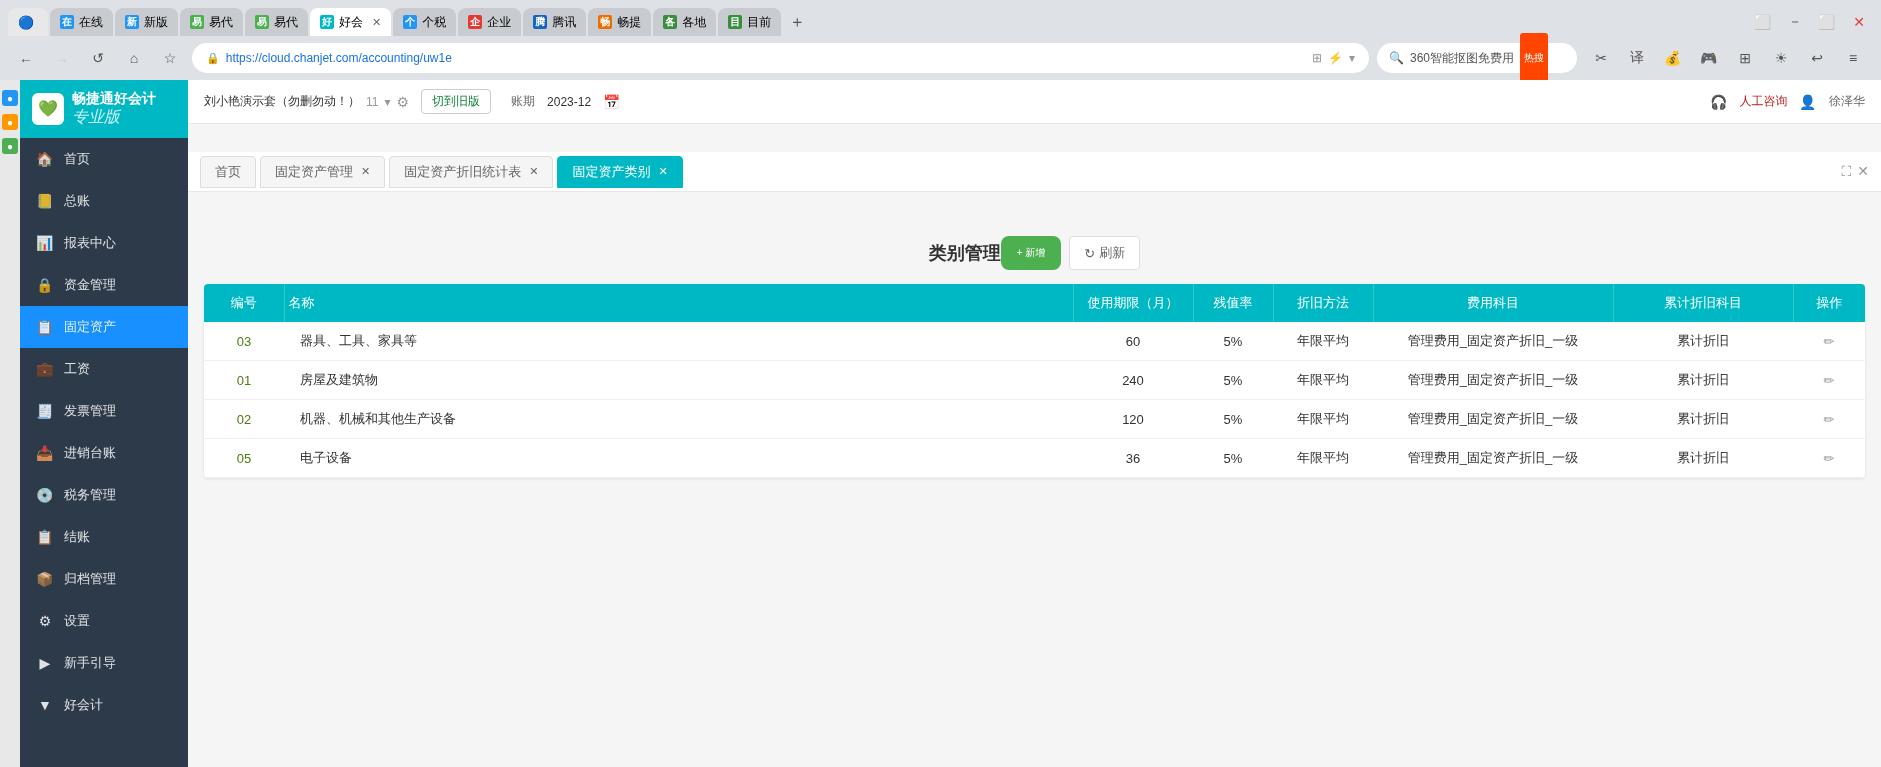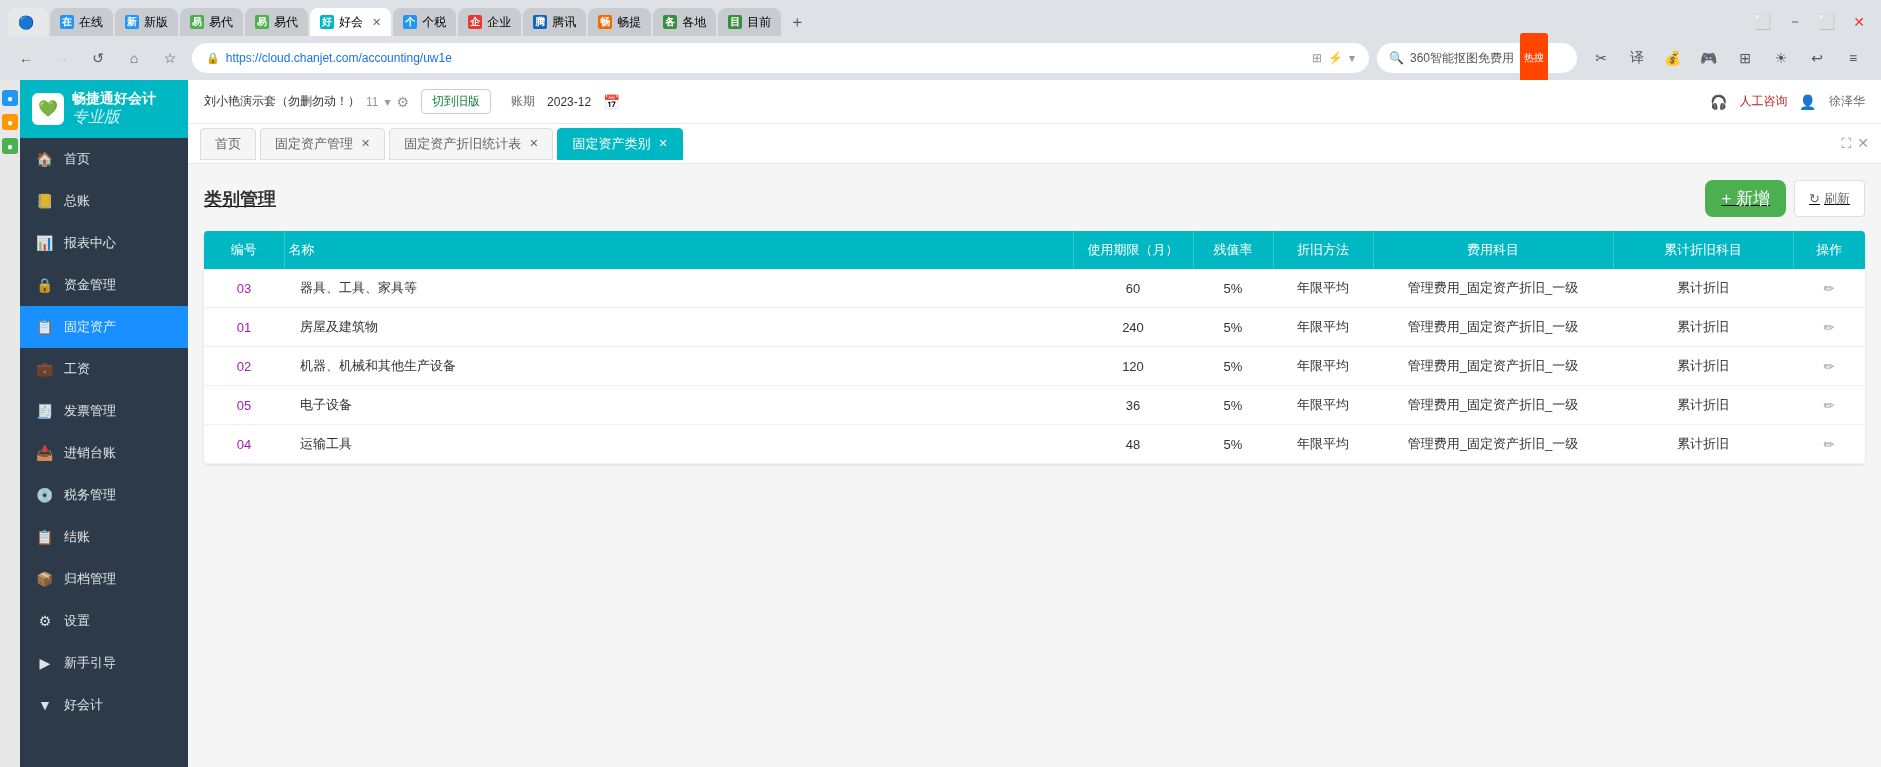--- a/index.html
+++ b/index.html
@@ -47,44 +47,44 @@
 
     
     .top-bar { height: 44px; background: #fff; border-bottom: 1px solid #e8e8e8; display: flex; align-items: center; padding: 0 16px; gap: 12px; }
     .user-info { display: flex; align-items: center; gap: 6px; font-size: 12px; color: #333; }
     .period-label { font-size: 12px; color: #666; }
     .period-value { font-size: 12px; color: #333; }
     .switch-btn { border: 1px solid #ccc; background: #fff; padding: 3px 10px; border-radius: 4px; font-size: 12px; cursor: pointer; color: #15803d; }
     .top-bar-right { margin-left: auto; display: flex; align-items: center; gap: 12px; font-size: 12px; color: #666; }
 
     
-    .main-content { flex: 1; display: flex; flex-direction: column; overflow: hidden; background: #f5f5f5; }
+    .main-content { flex: 1; display: flex; flex-direction: column; overflow: hidden; background: #f5f5f5; gap: 28px; }
     .tabs-nav { background: #fff; border-bottom: 1px solid #e8e8e8; display: flex; align-items: center; padding: 0 12px; height: 40px; gap: 4px; }
     .nav-tab { display: flex; align-items: center; padding: 0 14px; height: 32px; border-radius: 4px 4px 0 0; font-size: 13px; cursor: pointer; gap: 6px; color: #666; border: 1px solid transparent; }
     .nav-tab.active { background: #00b8c4; color: #fff; border-color: #00b8c4; }
     .nav-tab.inactive { background: #f5f5f5; border-color: #ddd; color: #666; }
     .nav-tab-close { font-size: 11px; cursor: pointer; margin-left: 2px; }
     .tab-expand { margin-left: auto; display: flex; gap: 6px; }
     .tab-expand-btn { font-size: 14px; color: #999; cursor: pointer; }
 
     .content-area { padding: 16px; flex: 1; overflow-y: auto; }
-    .page-title-bar { display: flex; align-items: center; justify-content: space-between; margin-bottom: 14px; text-decoration: underline; }
+    .page-title-bar { display: flex; align-items: center; justify-content: center; margin-bottom: 14px; }
     .page-title { font-size: 18px; font-weight: bold; color: #333; }
     .toolbar { display: flex; gap: 8px; }
-    .btn-add { background: #4caf50; color: #fff; border: none; padding: 7px 16px; border-radius: 8px; font-size: 17px; cursor: pointer; display: flex; align-items: center; gap: 4px; }
+    .btn-add { background: #4caf50; color: #fff; border: none; padding: 7px 16px; border-radius: 8px; font-size: 10px; cursor: pointer; display: flex; align-items: center; gap: 4px; }
     .btn-refresh { background: #fff; color: #666; border: 1px solid #ddd; padding: 7px 14px; border-radius: 4px; font-size: 13px; cursor: pointer; display: flex; align-items: center; gap: 4px; }
 
     
     .data-table { width: 100%; border-collapse: collapse; background: #fff; border-radius: 4px; overflow: hidden; box-shadow: 0 1px 3px rgba(0,0,0,0.1); }
     .data-table thead tr { background: #00b8c4; }
     .data-table thead th { padding: 10px 12px; font-size: 13px; color: #fff; font-weight: normal; text-align: center; border-right: 1px solid rgba(255,255,255,0.2); }
     .data-table thead th:last-child { border-right: none; }
     .data-table tbody tr { border-bottom: 1px solid #f0f0f0; }
     .data-table tbody td { padding: 10px 12px; font-size: 13px; color: #333; text-align: center; }
-    .data-table tbody td.code-col { color: #a21caf; text-align: center; }
+    .data-table tbody td.code-col { color: #4d7c0f; text-align: center; }
     .data-table tbody td.name-col { text-align: left; padding-left: 16px; }
     .edit-icon { color: #999; cursor: pointer; font-size: 13px; }
   </style>
 </head>
 <body>
 
 <div class="browser-chrome">
 
   <div class="tab-bar">
 
@@ -355,27 +355,17 @@
             <tr>
     <td class="code-col">05</td>
     <td class="name-col">电子设备</td>
     <td>36</td>
     <td>5%</td>
     <td>年限平均</td>
     <td>管理费用_固定资产折旧_一级</td>
     <td>累计折旧</td>
     <td><span class="edit-icon">✏</span></td>
   </tr>
-            <tr>
-    <td class="code-col">04</td>
-    <td class="name-col">运输工具</td>
-    <td>48</td>
-    <td>5%</td>
-    <td>年限平均</td>
-    <td>管理费用_固定资产折旧_一级</td>
-    <td>累计折旧</td>
-    <td><span class="edit-icon">✏</span></td>
-  </tr>
           </tbody>
       </table>
     </div>
   </div>
 </div>
 
 </body></html>

